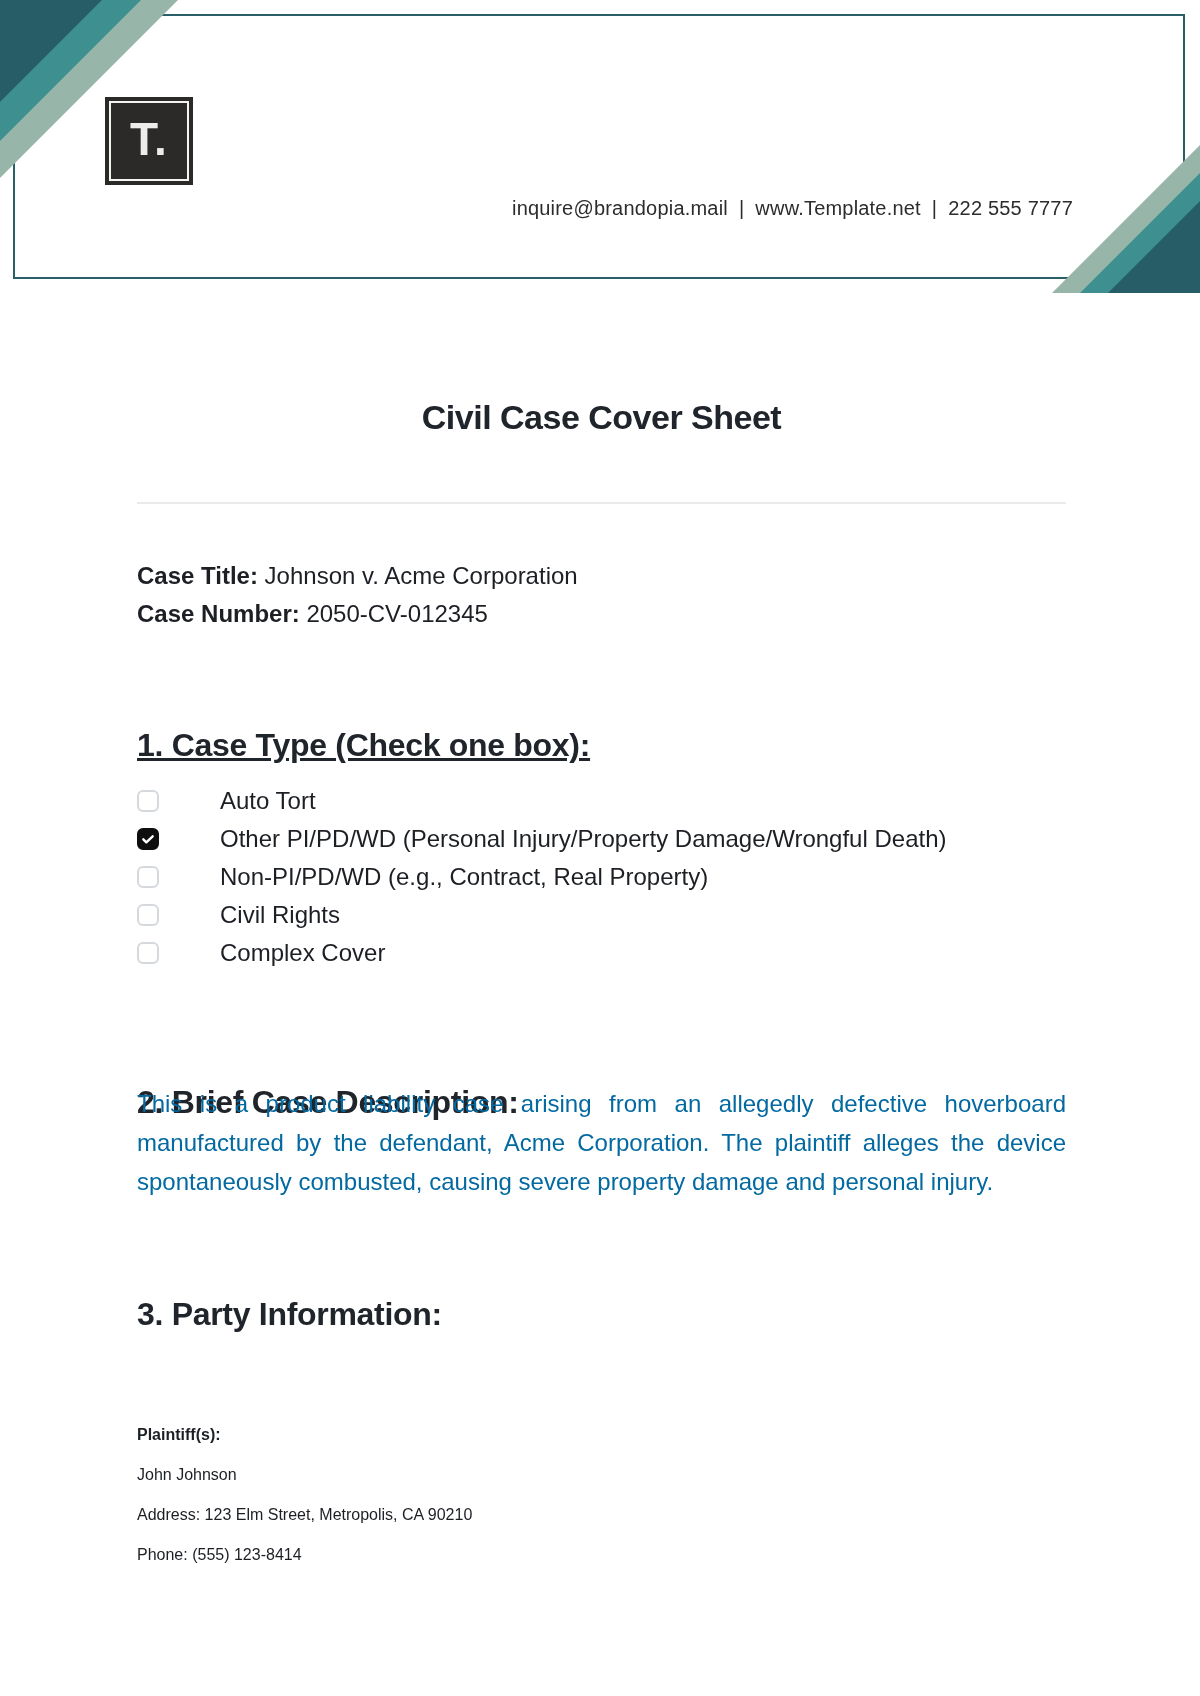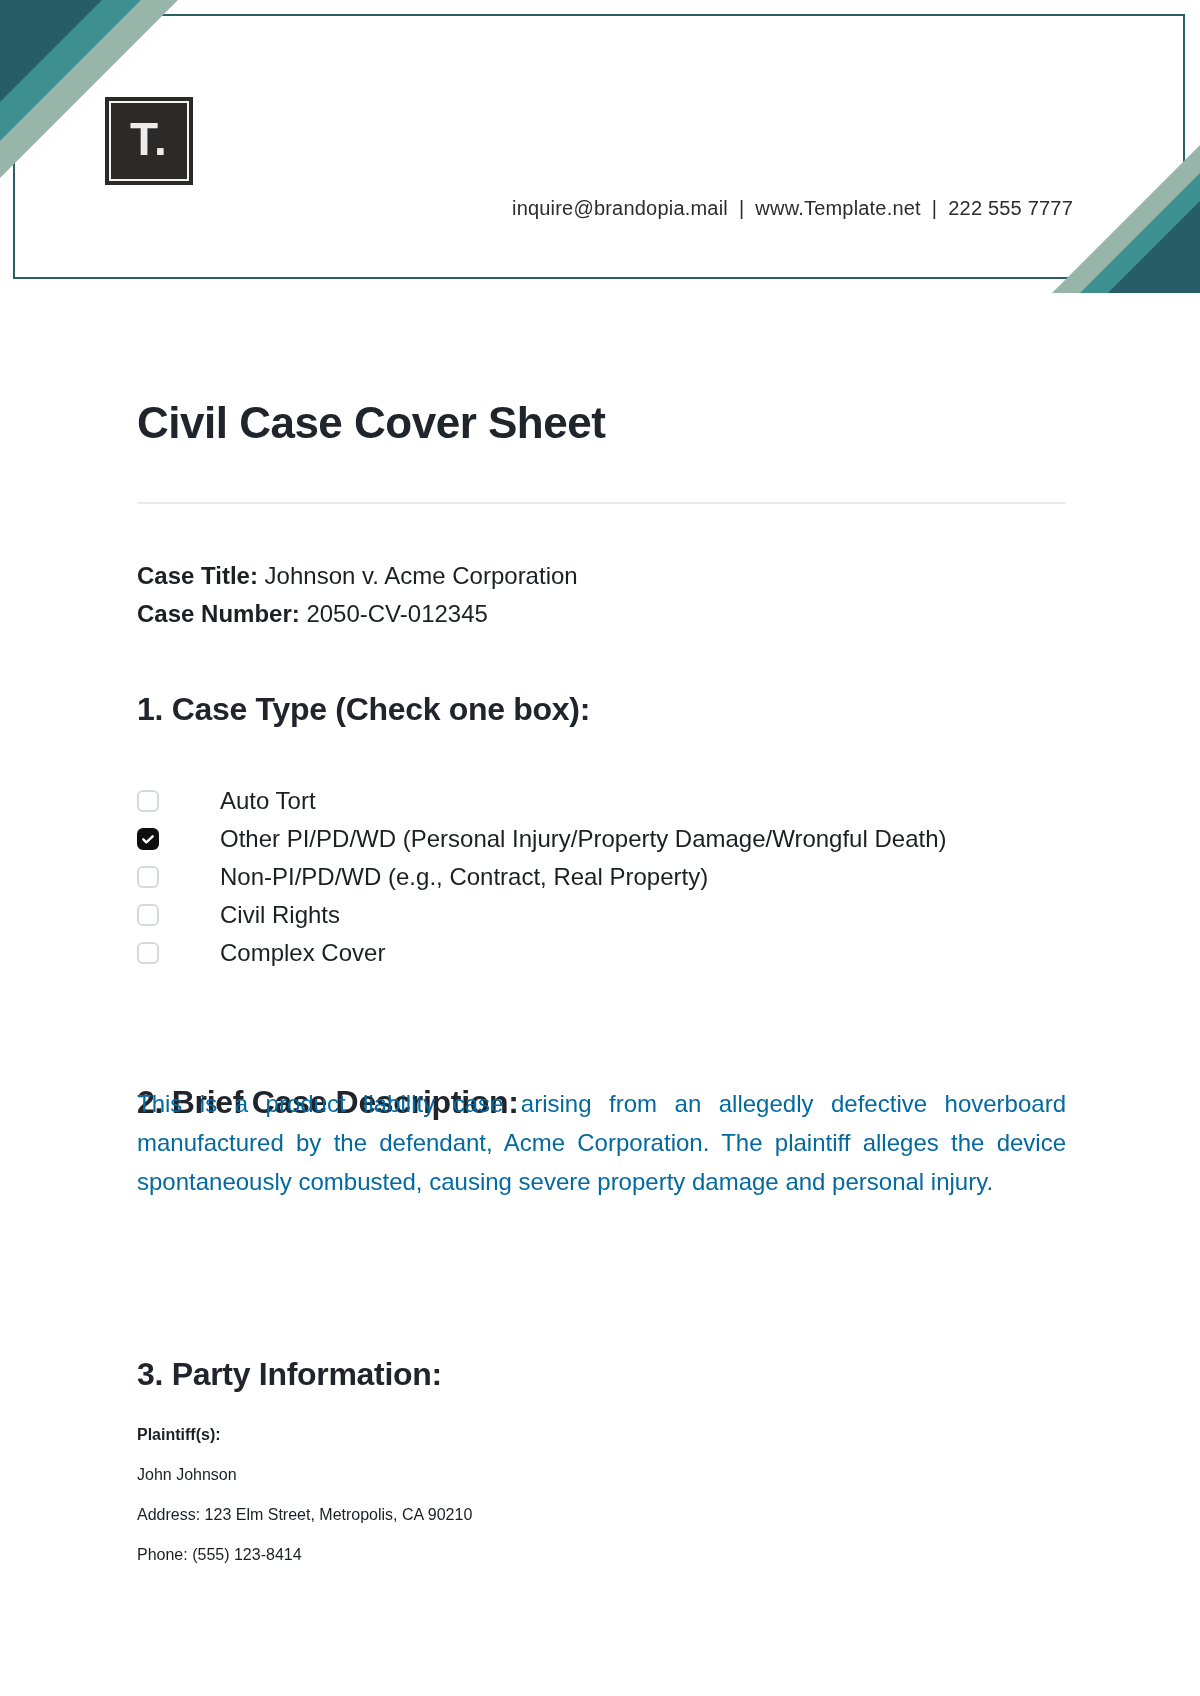--- a/index.html
+++ b/index.html
@@ -42,35 +42,35 @@
   .logo .inner-ring{position:absolute;left:4px;top:4px;right:4px;bottom:4px;border:2px solid #f4f4f2;}
   .logo .glyph{position:relative;font-weight:700;font-size:46px;letter-spacing:1px;color:#ececec;line-height:1;padding-bottom:4px;}
 
   .contact-line{
     position:absolute;top:197px;left:13px;width:1060px;
     text-align:right;font-size:20px;color:#2c2c2c;letter-spacing:.2px;white-space:nowrap;
   }
   .contact-line .sep{display:inline-block;margin:0 11px;color:#2c2c2c;transform:scaleY(1.05);}
   .doc-title{
     position:absolute;left:137px;top:398px;width:929px;
-    text-align:left;font-size:44px;font-weight:700;color:var(--ink);letter-spacing:-.5px;
+    text-align:center;font-size:34px;font-weight:700;color:var(--ink);letter-spacing:-.5px;
   }
   .divider{position:absolute;left:137px;top:502px;width:929px;height:2px;background:var(--divider);}
 
   .case-meta{position:absolute;left:137px;top:562px;width:929px;font-size:24px;color:#1c1f24;}
   .case-meta .row{height:38px;line-height:28px;}
   .case-meta .lbl{font-weight:700;}
 
   .section-heading{
     position:absolute;left:137px;width:929px;
     font-size:32px;font-weight:700;color:var(--ink);letter-spacing:-.3px;
   }
-  .h-case-type{top:691px;}
+  .h-case-type{top:727px;text-decoration:underline;}
   .h-description{top:1084px;}
-  .h-party{top:1356px;}
+  .h-party{top:1296px;}
 
   .checkbox-list{position:absolute;left:137px;top:782px;width:929px;}
   .checkbox-row{display:flex;align-items:center;height:38px;gap:36px;}
   .checkbox{
     width:22px;height:22px;border-radius:6px;flex:0 0 22px;
     border:2px solid var(--checkbox-border);background:#fff;
     display:flex;align-items:center;justify-content:center;
   }
   .checkbox svg{display:none;width:16px;height:16px;}
   .checkbox.checked{border-color:var(--checkbox-checked);background:var(--checkbox-checked);}

